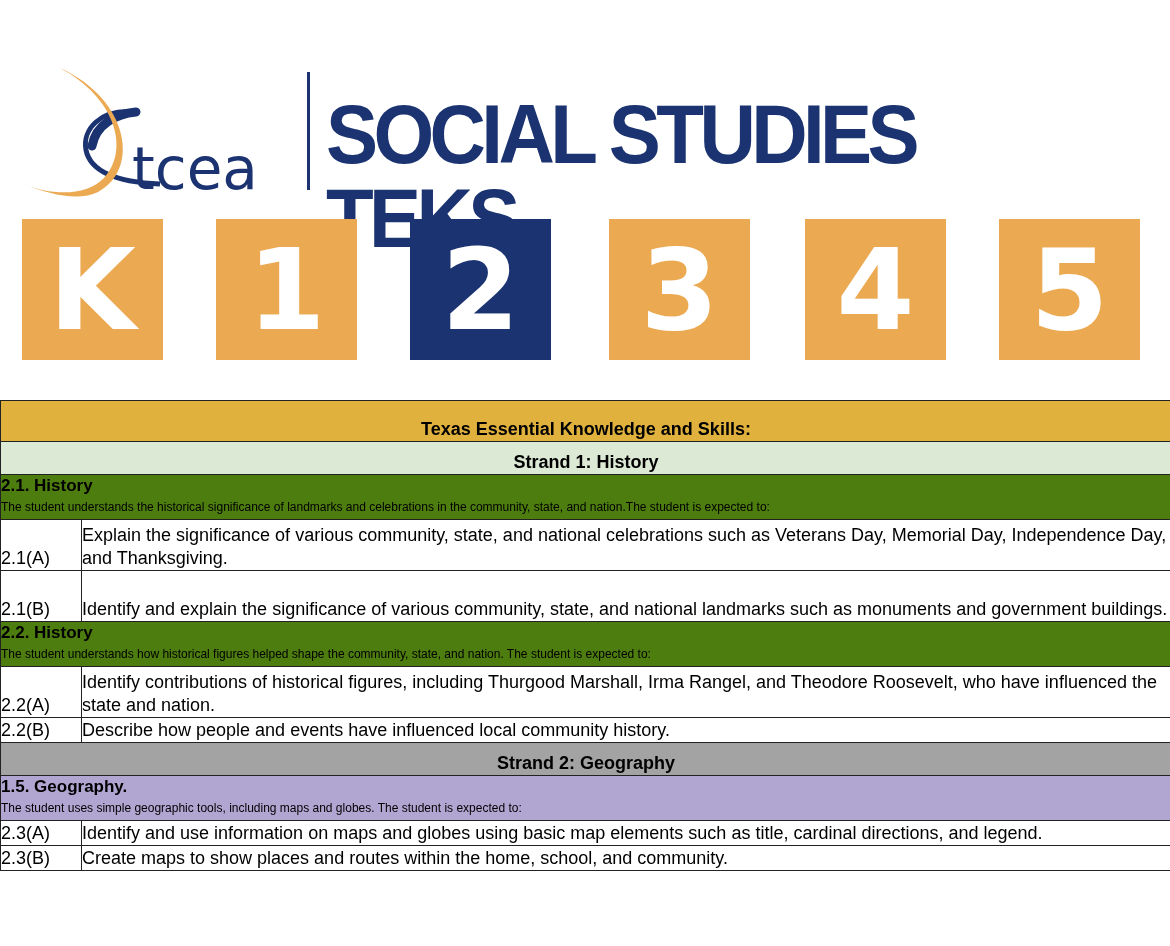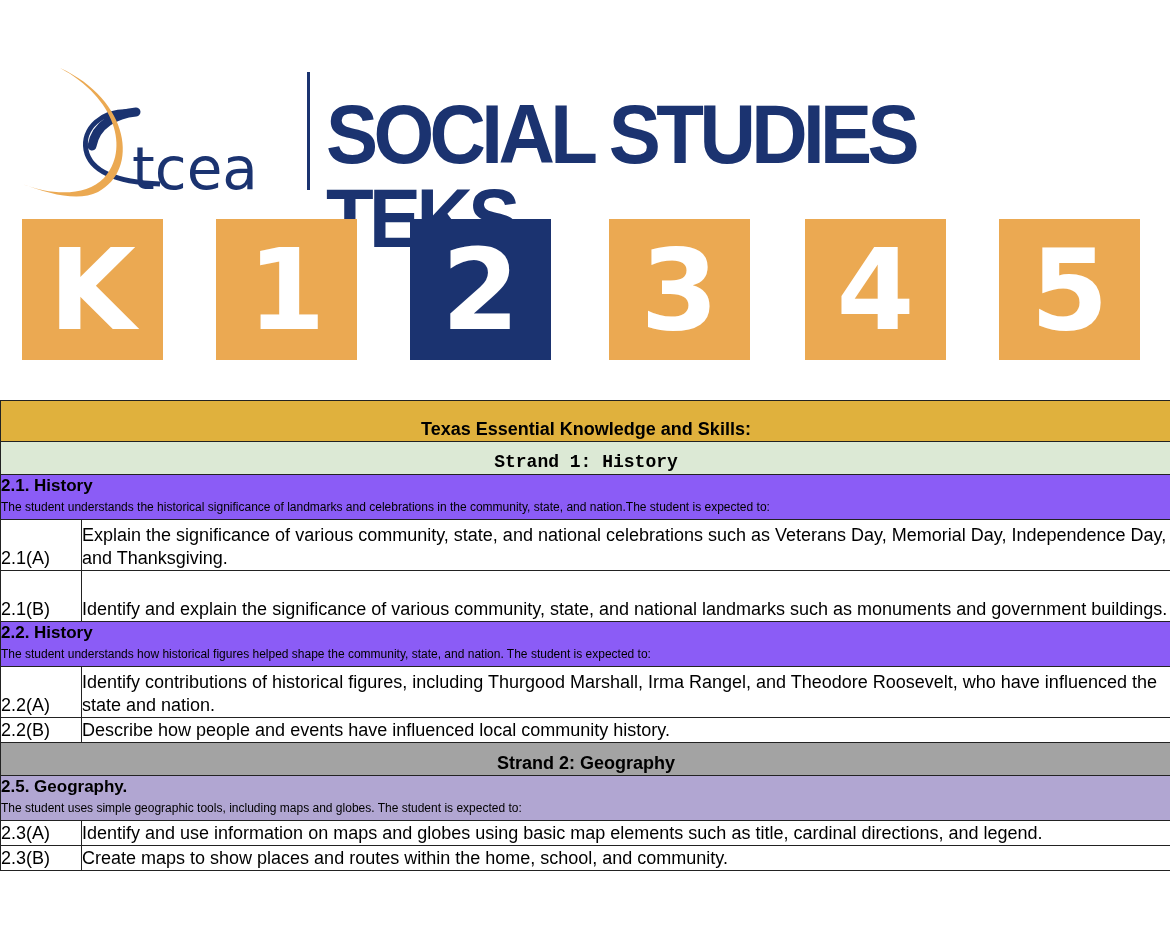--- a/index.html
+++ b/index.html
@@ -13,23 +13,23 @@
   .title { position: absolute; left: 326px; top: 72px; font-family: "Liberation Sans", sans-serif; font-weight: 700; font-size: 84px; color: #1b3370; letter-spacing: -5px; line-height: 1; transform: scaleX(0.93); transform-origin: left center; }
 
   .grades { position: absolute; left: 0; top: 219px; width: 1170px; height: 142px; }
   .grade { position: absolute; top: 0; width: 141px; height: 141px; display: flex; align-items: center; justify-content: center; color: #fff; font-family: "DejaVu Sans", sans-serif; font-weight: 700; font-size: 112px; line-height: 1; }
   .grade.orange { background: #eba952; }
   .grade.active { background: #1b3370; }
 
   table.teks { position: absolute; left: 0; top: 400px; width: 1172px; border-collapse: collapse; table-layout: fixed; }
   table.teks td { border: 1.5px solid #222; padding: 0 0; font-size: 18px; line-height: 23px; vertical-align: bottom; }
   .row-title td { background: #e0b13d; text-align: center; font-weight: 700; font-size: 27px; height: 40px; vertical-align: middle; }
-  .row-strand1 td { background: #dce9d5; text-align: center; font-weight: 700; font-size: 21px; height: 32px; vertical-align: middle; font-family: Liberation Mono, monospace; }
+  .row-strand1 td { background: #dce9d5; text-align: center; font-weight: 700; font-size: 21px; height: 32px; vertical-align: middle; }
   .row-strand2 td { background: #a3a3a3; text-align: center; font-weight: 700; font-size: 21px; height: 32px; vertical-align: middle; }
-  .row-know-h td { background: #8b5cf6; vertical-align: top; padding-top: 3px; padding-bottom: 1px; }
+  .row-know-h td { background: #4d7c0f; vertical-align: top; padding-top: 3px; padding-bottom: 1px; }
   .row-know-g td { background: #b1a6d2; vertical-align: top; padding-top: 3px; padding-bottom: 1px; }
   .know-head { font-weight: 700; font-size: 17px; line-height: 21px; display: block; }
   .know-body { display: block; font-size: 12px; line-height: 23px; }
   .code { width: 73px; white-space: nowrap; }
   .row-se td { background: #fff; }
   .row-se.two td { height: 50px; }
   .row-se.one td { height: 24px; }
 </style>
 </head>
 <body>
@@ -96,21 +96,21 @@
   <tr class="row-se one">
     <td class="code">2.2(B)</td>
     <td>Describe how people and events have influenced local community history.</td>
   </tr>
 
   <tr class="row-strand2">
     <td colspan="2">Strand 2: Geography</td>
   </tr>
   <tr class="row-know-g">
     <td colspan="2">
-      <span class="know-head">2.5. Geography.</span>
+      <span class="know-head">1.5. Geography.</span>
       <span class="know-body">The student uses simple geographic tools, including maps and globes. The student is expected to:</span>
     </td>
   </tr>
   <tr class="row-se one">
     <td class="code">2.3(A)</td>
     <td>Identify and use information on maps and globes using basic map elements such as title, cardinal directions, and legend.</td>
   </tr>
   <tr class="row-se one">
     <td class="code">2.3(B)</td>
     <td>Create maps to show places and routes within the home, school, and community.</td>

